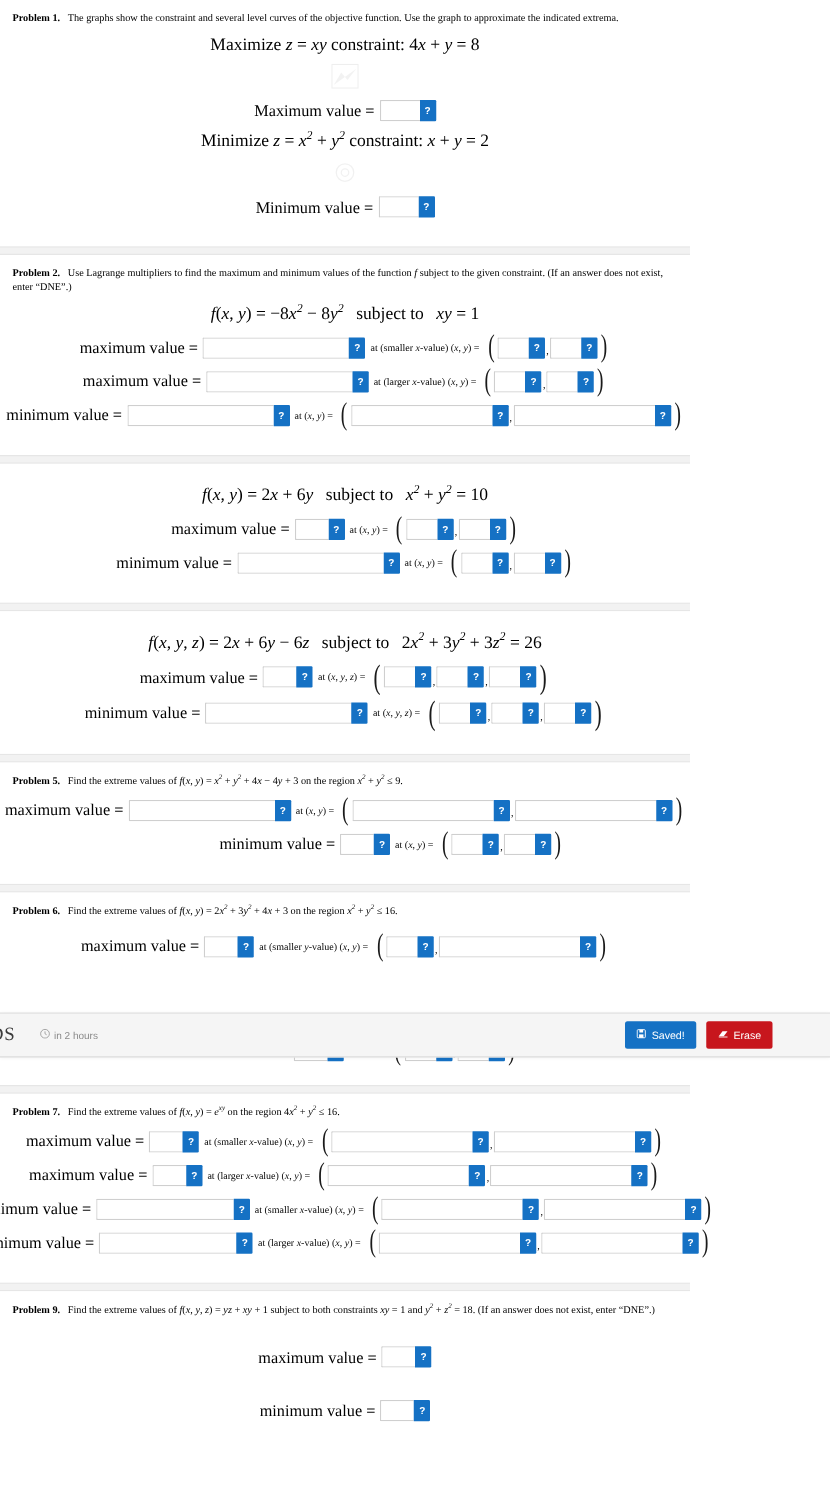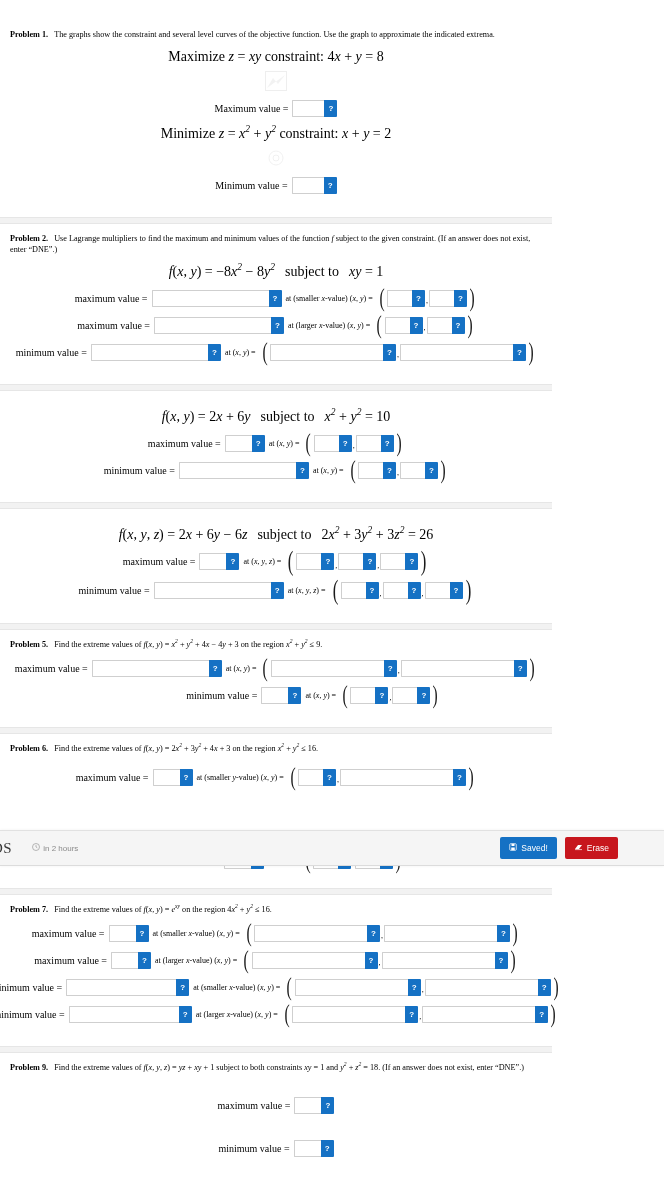--- a/index.html
+++ b/index.html
@@ -5,21 +5,21 @@
   * { box-sizing: border-box; }
   html, body {
     margin: 0; padding: 0;
     width: 664px;
     background: #ffffff;
     font-family: "Liberation Serif", serif;
     color: #000000;
   }
   body { position: relative; overflow-x: hidden; }
 
-  .page { width: 552px; position: relative; margin-top: 20px; }
+  .page { width: 552px; position: relative; }
 
   .problem {
     background: #ffffff;
     padding: 9px 8px 14px 8px;
     position: relative;
   }
   .sep {
     height: 7px;
     background: #f2f2f2;
     border-top: 1px solid #e6e6e6;
@@ -47,21 +47,21 @@
   .row {
     display: flex;
     align-items: center;
     justify-content: center;
     margin: 9px 0;
     font-size: 8px;
     white-space: nowrap;
   }
 
   .lbl {
-    font-size: 10px;
+    font-size: 13px;
     padding-right: 4px;
     font-family: "Liberation Serif", serif;
   }
   .mid {
     font-size: 8px;
     padding: 0 4px;
     white-space: nowrap;
   }
 
   

